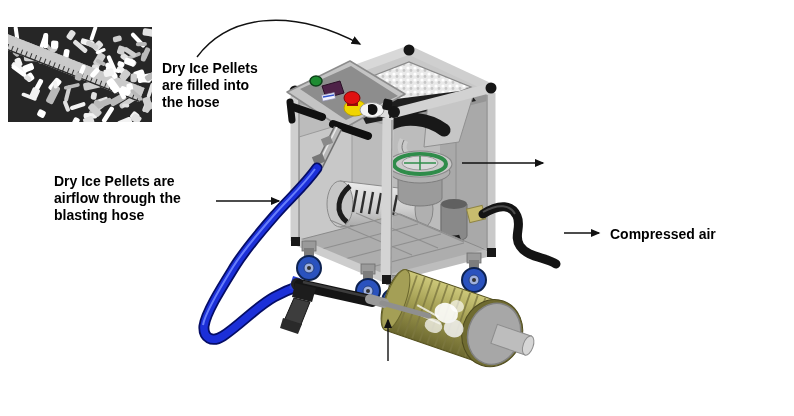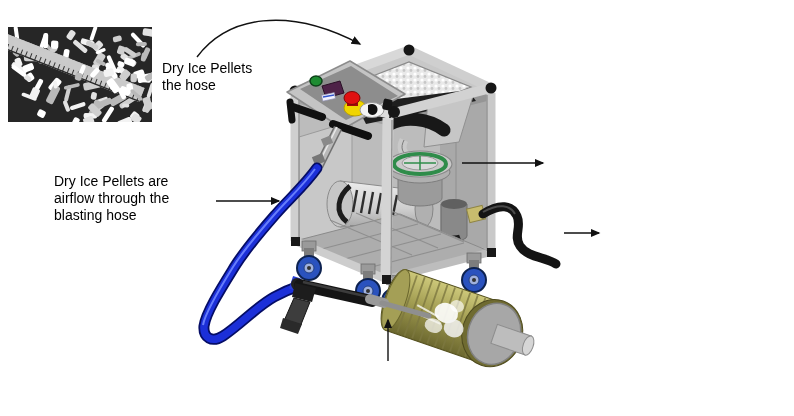--- a/index.html
+++ b/index.html
@@ -1,19 +1,19 @@
 <!DOCTYPE html>
 <html><head>
 <meta charset="utf-8">
 <style>
   html,body{margin:0;padding:0;background:#fff;}
   #stage{position:relative;width:794px;height:416px;background:#ffffff;overflow:hidden;
          font-family:"Liberation Sans",sans-serif;}
   #art{position:absolute;left:0;top:0;}
-  .lbl{position:absolute;font-weight:normal;font-size:14px;line-height:17px;color:#000;
+  .lbl{position:absolute;font-weight:bold;font-size:14px;line-height:17px;color:#000;
        white-space:nowrap;}
 </style>
 </head>
 <body>
 
 <div id="stage">
 
 <svg id="art" width="794" height="416" viewBox="0 0 794 416">
   <defs>
     <marker id="ah" orient="auto" markerWidth="8" markerHeight="7" refX="6" refY="3">
@@ -353,27 +353,29 @@
     <path d="M197,57 C228,16 288,6 360,44" marker-end="url(#ah)"></path>
     <line x1="216" y1="201" x2="279" y2="201" marker-end="url(#ah)"></line>
     <line x1="462" y1="163" x2="543" y2="163" marker-end="url(#ah)"></line>
     <line x1="564" y1="233" x2="599" y2="233" marker-end="url(#ah)"></line>
     <line x1="388" y1="361" x2="388" y2="320" marker-end="url(#ah)"></line>
   </g>
 </svg>
 
   <div class="lbl" style="left:162px;top:60px">
     <div>Dry Ice Pellets</div>
+    <div>are filled into</div>
     <div>the hose</div>
   </div>
 
   <div class="lbl" style="left:54px;top:173px">
     <div>Dry Ice Pellets are</div>
     <div>airflow through the</div>
     <div>blasting hose</div>
   </div>
 
 
   <div class="lbl" style="left:610px;top:226px">
+    <div>Compressed air</div>
   </div>
 
 
 </div>
 
 </body></html>

